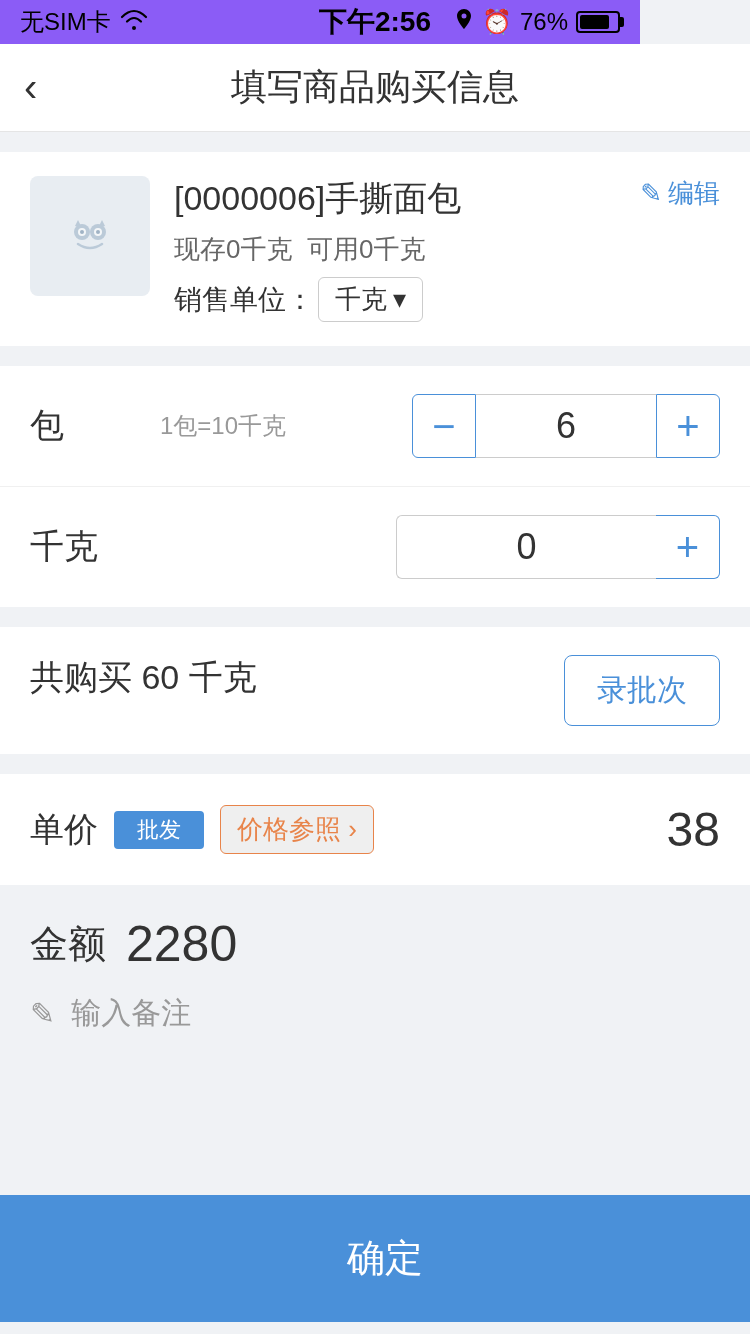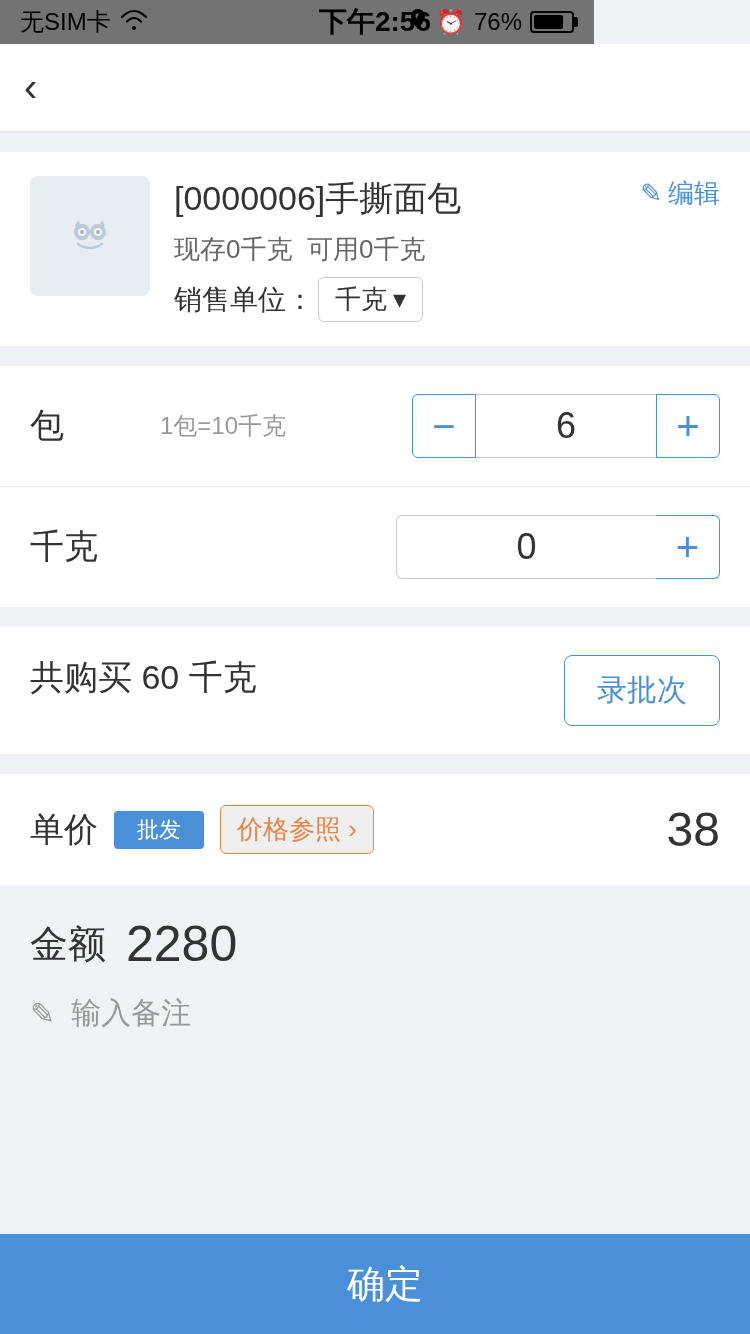--- a/index.html
+++ b/index.html
@@ -8,23 +8,23 @@
       width: 750px;
       min-height: 1334px;
       font-family: -apple-system, "PingFang SC", "Helvetica Neue", Arial, sans-serif;
       background: #f0f2f5;
       font-size: 32px;
       position: relative;
     }
 
     
     .status-bar {
-      width: 594px;
+      width: 640px;
       height: 44px;
-      background: #737373;
+      background: #8b5cf6;
       display: flex;
       align-items: center;
       justify-content: space-between;
       padding: 9px 20px;
       font-size: 26px;
       color: #000;
     }
     .status-left {
       display: flex;
       align-items: center;
@@ -332,24 +332,24 @@
 
     
     .spacer {
       height: 260px;
       background: #f0f2f5;
     }
 
     
     .confirm-btn {
       position: fixed;
-      bottom: 0;
+      bottom: 12px;
       left: 0;
       width: 750px;
-      height: 100px;
+      height: 127px;
       background: #4a90d9;
       color: #fff;
       font-size: 38px;
       display: flex;
       align-items: center;
       justify-content: center;
       cursor: pointer;
       border: none;
       padding-left: 20px;
     }
@@ -378,20 +378,21 @@
     <span>⏰</span>
     <span style="font-size:24px;">76%</span>
     <div class="battery">
       <div class="battery-fill"></div>
     </div>
   </div>
 </div>
 
 <div class="nav-bar">
   <span class="nav-back">‹</span>
+  <span class="nav-title">填写商品购买信息</span>
 </div>
 
 <div class="product-card">
   <div class="product-image">
     <svg viewBox="0 0 60 60" fill="none" xmlns="http://www.w3.org/2000/svg">
 
       <circle cx="22" cy="26" r="8" fill="#8fa8c0"></circle>
       <circle cx="38" cy="26" r="8" fill="#8fa8c0"></circle>
       <circle cx="22" cy="26" r="4" fill="#fff"></circle>
       <circle cx="38" cy="26" r="4" fill="#fff"></circle>

